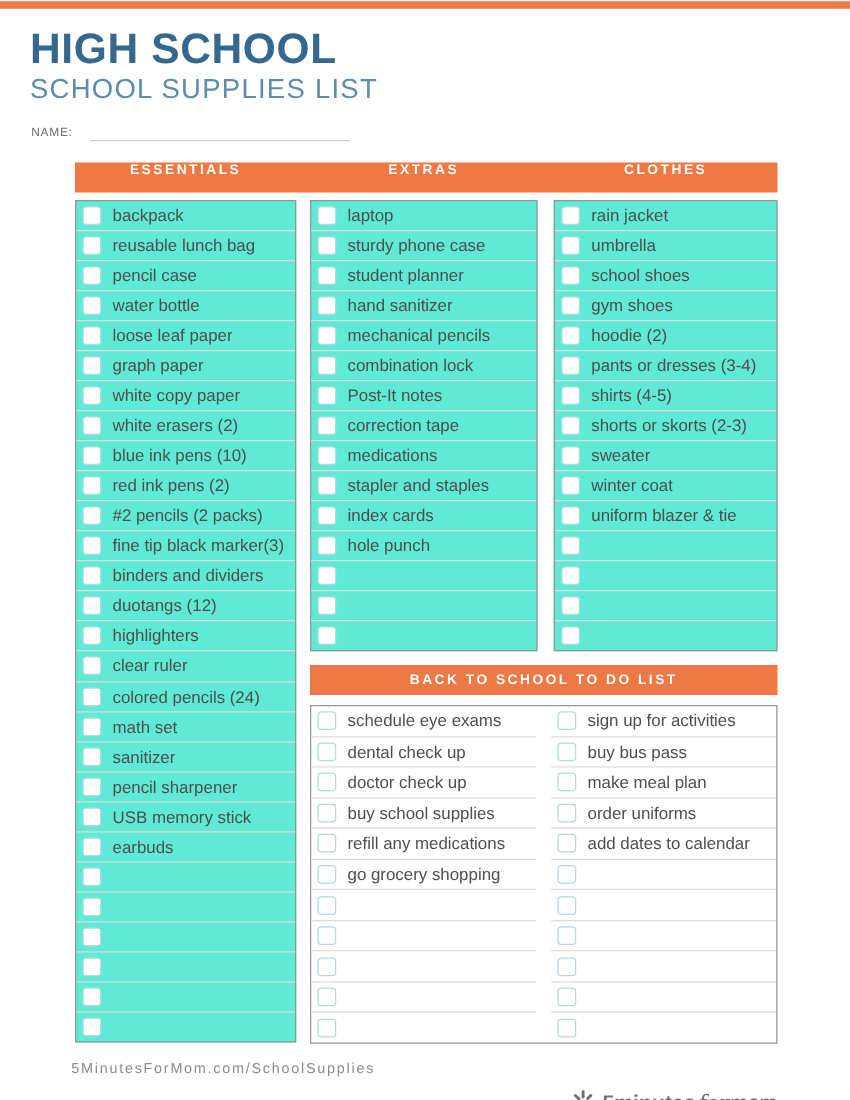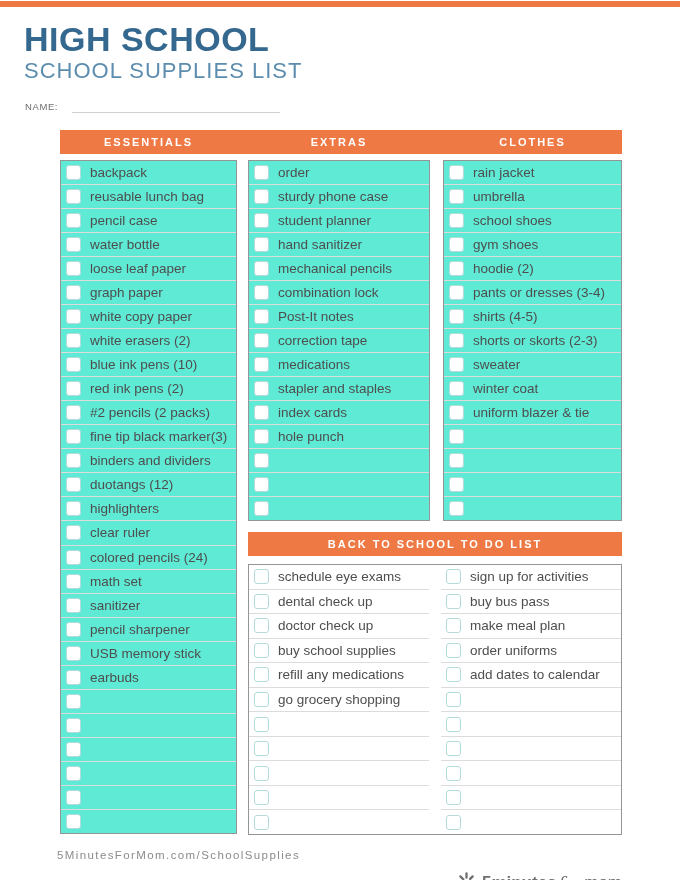--- a/index.html
+++ b/index.html
@@ -13,21 +13,21 @@
            color:#35688e; letter-spacing:0.5px; white-space:nowrap; }
   .subtitle { position:absolute; left:24px; top:58px; font-size:22px; font-weight:normal;
               color:#5d8dae; letter-spacing:1px; white-space:nowrap; }
 
   .name-label { position:absolute; left:25px; top:101px; font-size:9.5px; color:#6e6e6e;
                 letter-spacing:0.6px; }
   .name-line { position:absolute; left:72px; top:100px; width:208px; height:13px;
                border-bottom:1px solid #cfcfcf; cursor:text; }
 
   .col-header-bar { position:absolute; left:60px; top:130px; width:562px; height:24px;
-                    background:#ee7944; display:flex; align-items:center; }
+                    background:#ee7944; display:flex; }
   .col-header-bar span { display:block; text-align:center; color:#ffffff; font-size:11px;
                          font-weight:bold; letter-spacing:2px; }
   .hdr-essentials { width:177px; }
   .hdr-gap1 { width:11px; }
   .hdr-extras { width:182px; }
   .hdr-gap2 { width:13px; }
   .hdr-clothes { width:179px; }
 
   .box { position:absolute; border:1.5px solid #959595; background:#5eead4;
          display:flex; flex-direction:column; }
@@ -190,21 +190,21 @@
         <span class="lab"></span>
       </div>
       <div class="row">
         <span class="cb"></span>
         <span class="lab"></span>
       </div>
     </div>
   <div class="box box-extras">
       <div class="row">
         <span class="cb"></span>
-        <span class="lab">order</span>
+        <span class="lab">laptop</span>
       </div>
       <div class="row">
         <span class="cb"></span>
         <span class="lab">sturdy phone case</span>
       </div>
       <div class="row">
         <span class="cb"></span>
         <span class="lab">student planner</span>
       </div>
       <div class="row">

